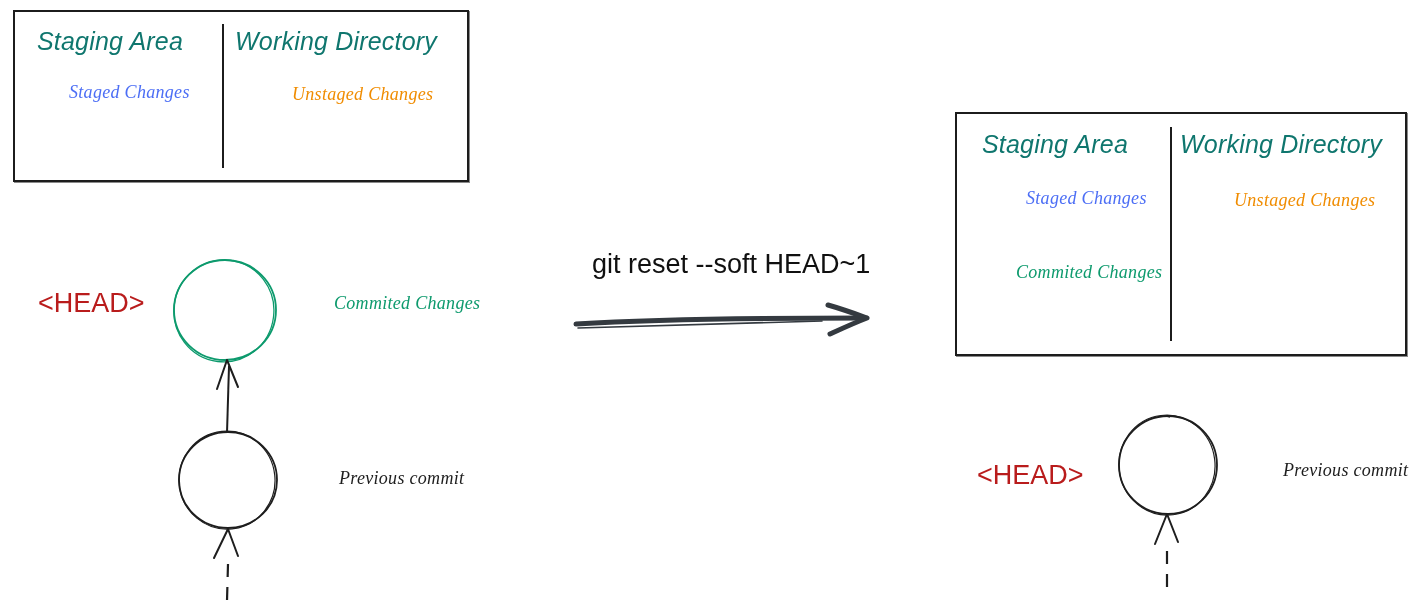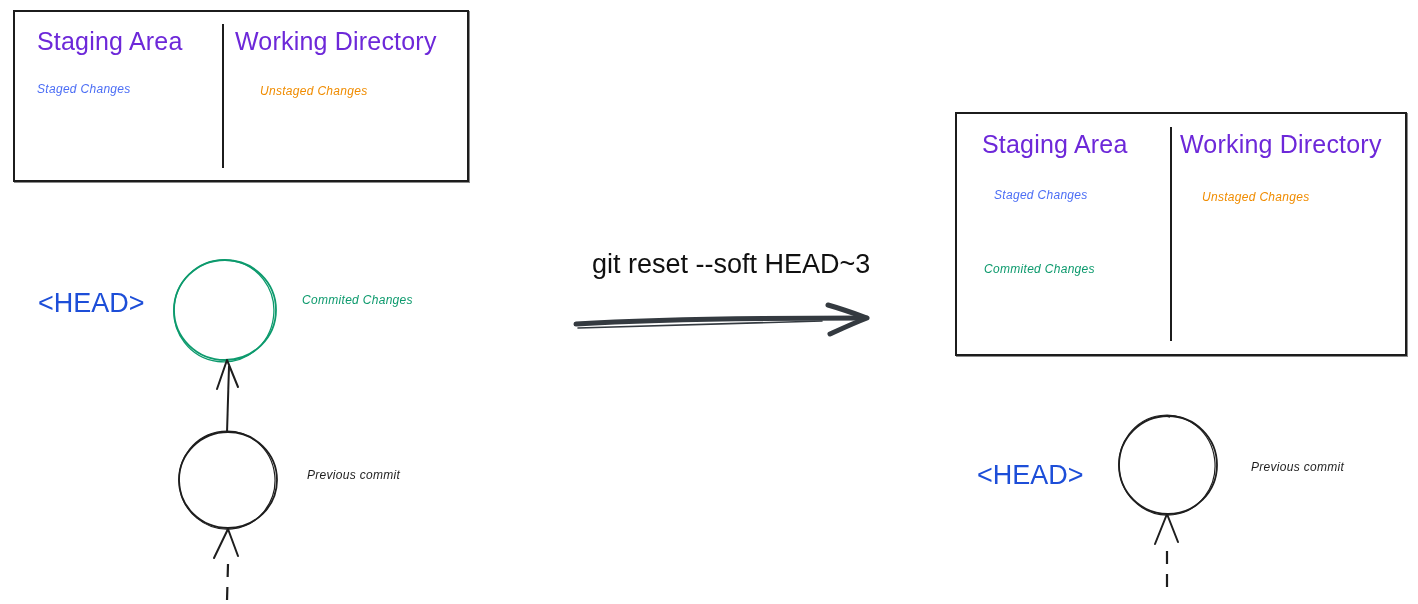--- a/index.html
+++ b/index.html
@@ -3,30 +3,30 @@
 <meta charset="utf-8">
 <style>
   html,body{margin:0;padding:0;background:#fff;}
   .canvas{
     position:relative;width:1418px;height:604px;background:#ffffff;
     font-family:"Liberation Sans",sans-serif;color:#1e1e1e;overflow:hidden;
   }
   .abs{position:absolute;}
   .box{position:absolute;border:2px solid #1c1c1c;background:#fff;box-shadow:1px 1px 0 #8a8a8a;}
   .divider{position:absolute;width:2px;background:#1c1c1c;}
-  .col-header{position:absolute;font-size:25px;color:#6d28d9;white-space:nowrap;letter-spacing:.2px;}
+  .col-header{position:absolute;font-size:25px;color:#0f766e;white-space:nowrap;letter-spacing:.2px;font-style:italic;}
   .hand{
-    position:absolute;font-family:Liberation Sans, sans-serif;font-style:italic;
-    font-size:12px;white-space:nowrap;letter-spacing:.3px;
+    position:absolute;font-family:Liberation Serif, serif;font-style:italic;
+    font-size:18px;white-space:nowrap;letter-spacing:.3px;margin-left:32px;
   }
   .staged{color:var(--staged);}
   .unstaged{color:var(--unstaged);}
   .committed{color:var(--committed);}
   .ink{color:var(--ink);}
-  .ref-label{position:absolute;font-size:27px;color:#1d4ed8;white-space:nowrap;}
+  .ref-label{position:absolute;font-size:27px;color:#b91c1c;white-space:nowrap;}
   .cmd{position:absolute;font-size:27px;color:#101010;white-space:nowrap;}
   svg{display:block;overflow:visible;}
   .stroke-ink{stroke:var(--ink);}
   .stroke-green{stroke:var(--committed);}
   .stroke-arrow{stroke:var(--arrow);}
 </style>
 </head>
 <body>
 
 <div class="canvas">
@@ -56,21 +56,21 @@
     <ellipse class="stroke-ink" cx="53" cy="52" rx="49" ry="48" fill="none" stroke-width="1.8"></ellipse>
     <ellipse class="stroke-ink" cx="52" cy="52" rx="48" ry="49" fill="none" stroke-width="1.2" transform="rotate(-6 53 52)"></ellipse>
   </svg>
   <div class="hand ink" style="left:307px;top:468px;">Previous commit</div>
 
   <svg class="abs" style="left:202px;top:526px;" width="52" height="76" viewBox="0 0 52 76">
     <path class="stroke-ink" d="M26 3 L12 32 M26 3 L36 30" fill="none" stroke-width="2" stroke-linecap="round"></path>
     <path class="stroke-ink" d="M26 38 L25 75" fill="none" stroke-width="2.2" stroke-dasharray="13 10"></path>
   </svg>
 
-  <div class="cmd" style="left:592px;top:249px;">git reset --soft HEAD~3</div>
+  <div class="cmd" style="left:592px;top:249px;">git reset --soft HEAD~1</div>
   <svg class="abs" style="left:570px;top:300px;" width="322" height="45" viewBox="0 0 322 45">
     <path class="stroke-arrow" d="M6 24 C 90 19, 210 18, 294 18" fill="none" stroke-width="5" stroke-linecap="round"></path>
     <path class="stroke-arrow" d="M8 28 C 100 25, 180 23, 252 21" fill="none" stroke-width="1.6" stroke-linecap="round"></path>
     <path class="stroke-arrow" d="M258 5 C 272 9, 286 14, 297 18 M297 18 C 284 23, 271 29, 260 34" fill="none" stroke-width="5" stroke-linecap="round"></path>
   </svg>
 
   <div class="box" style="left:955px;top:112px;width:448px;height:240px;">
     <div class="divider" style="left:213px;top:13px;height:214px;"></div>
     <div class="col-header" style="left:25px;top:16px;">Staging Area</div>
     <div class="col-header" style="left:223px;top:16px;">Working Directory</div>

